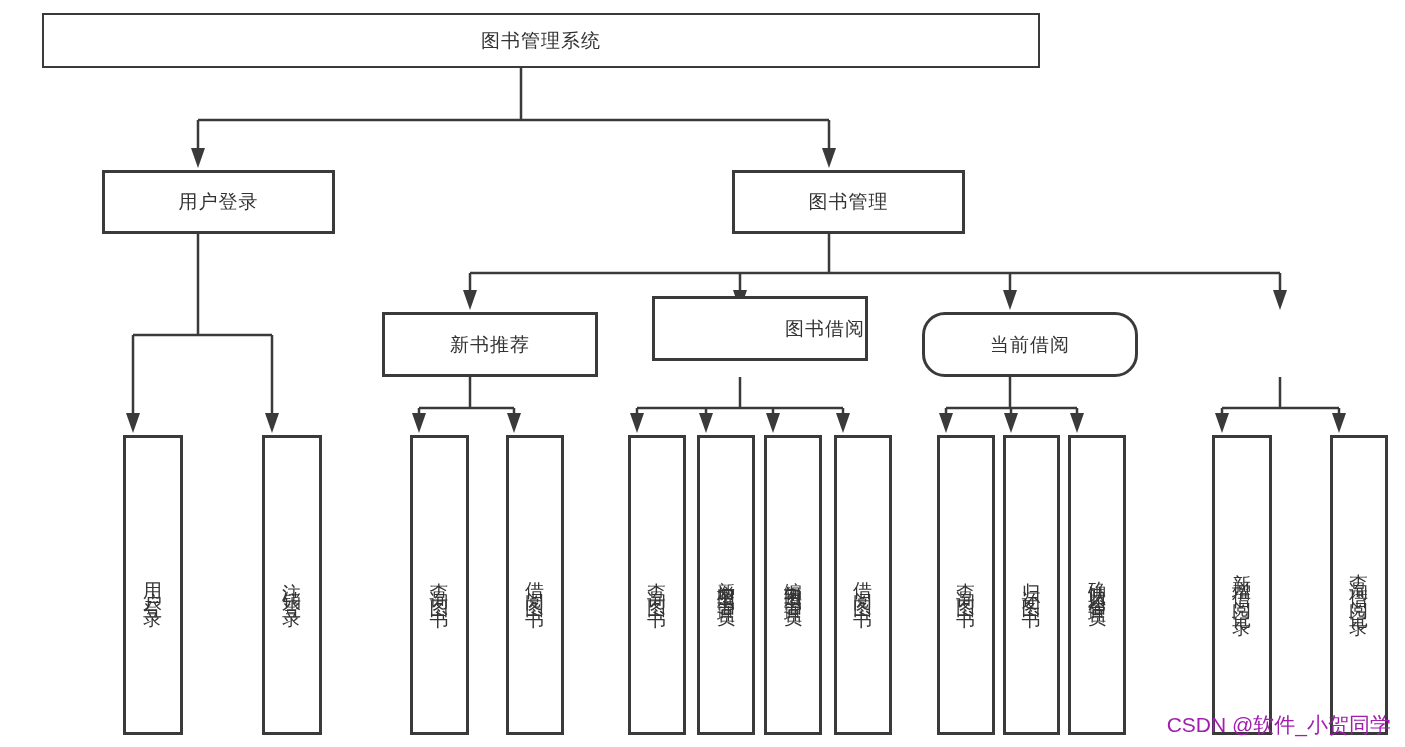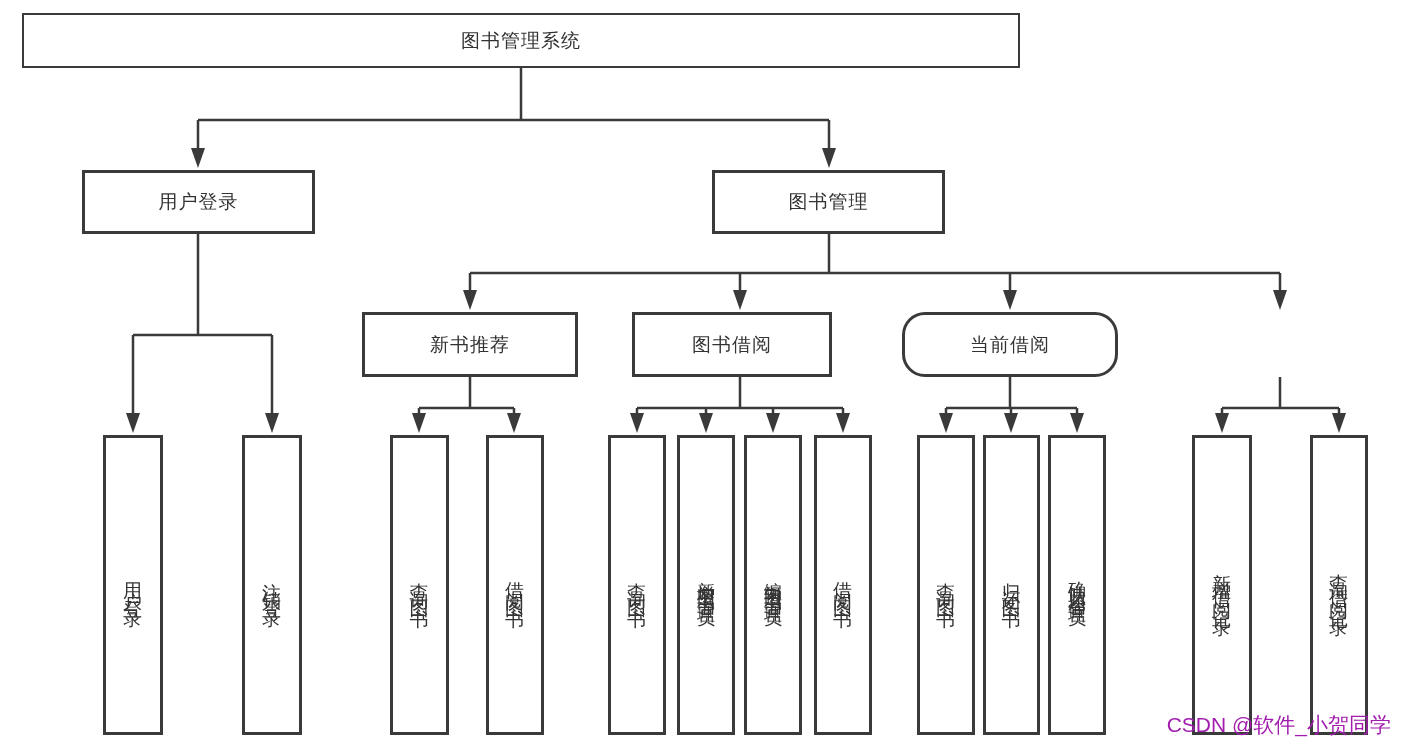--- a/index.html
+++ b/index.html
@@ -12,20 +12,21 @@
   }
   #connectors{position:absolute;left:0;top:0;z-index:0;}
   .box{
     position:absolute;
     background:#ffffff;
     border:3px solid #3a3a3a;
     box-sizing:border-box;
     display:flex;align-items:center;justify-content:center;
     color:#333333;
     z-index:1;
+    margin-left:20px;
   }
   .root-box{border-width:2.5px;}
   .node-label{font-size:19px;letter-spacing:1px;white-space:nowrap;}
   .leaf span{
     writing-mode:vertical-rl;
     text-orientation:mixed;
     font-size:19px;
     letter-spacing:9px;
     line-height:1;
     white-space:nowrap;
@@ -92,21 +93,21 @@
   <div class="box" style="left:82px;top:170px;width:233px;height:64px;">
     <span class="node-label">用户登录</span>
   </div>
   <div class="box" style="left:712px;top:170px;width:233px;height:64px;text-align:right;">
     <span class="node-label">图书管理</span>
   </div>
 
   <div class="box" style="left:362px;top:312px;width:216px;height:65px;">
     <span class="node-label">新书推荐</span>
   </div>
-  <div class="box" style="left:632px;top:312px;width:200px;height:65px;">
+  <div class="box" style="left:632px;top:296px;width:216px;height:65px;justify-content:flex-end;">
     <span class="node-label">图书借阅</span>
   </div>
   <div class="box" style="left:902px;top:312px;width:216px;height:65px;border-radius:23px;">
     <span class="node-label">当前借阅</span>
   </div>
 
   <div class="box leaf" style="left:103px;top:435px;width:60px;height:300px;">
     <span>用户登录</span>
   </div>
   <div class="box leaf" style="left:242px;top:435px;width:60px;height:300px;">

